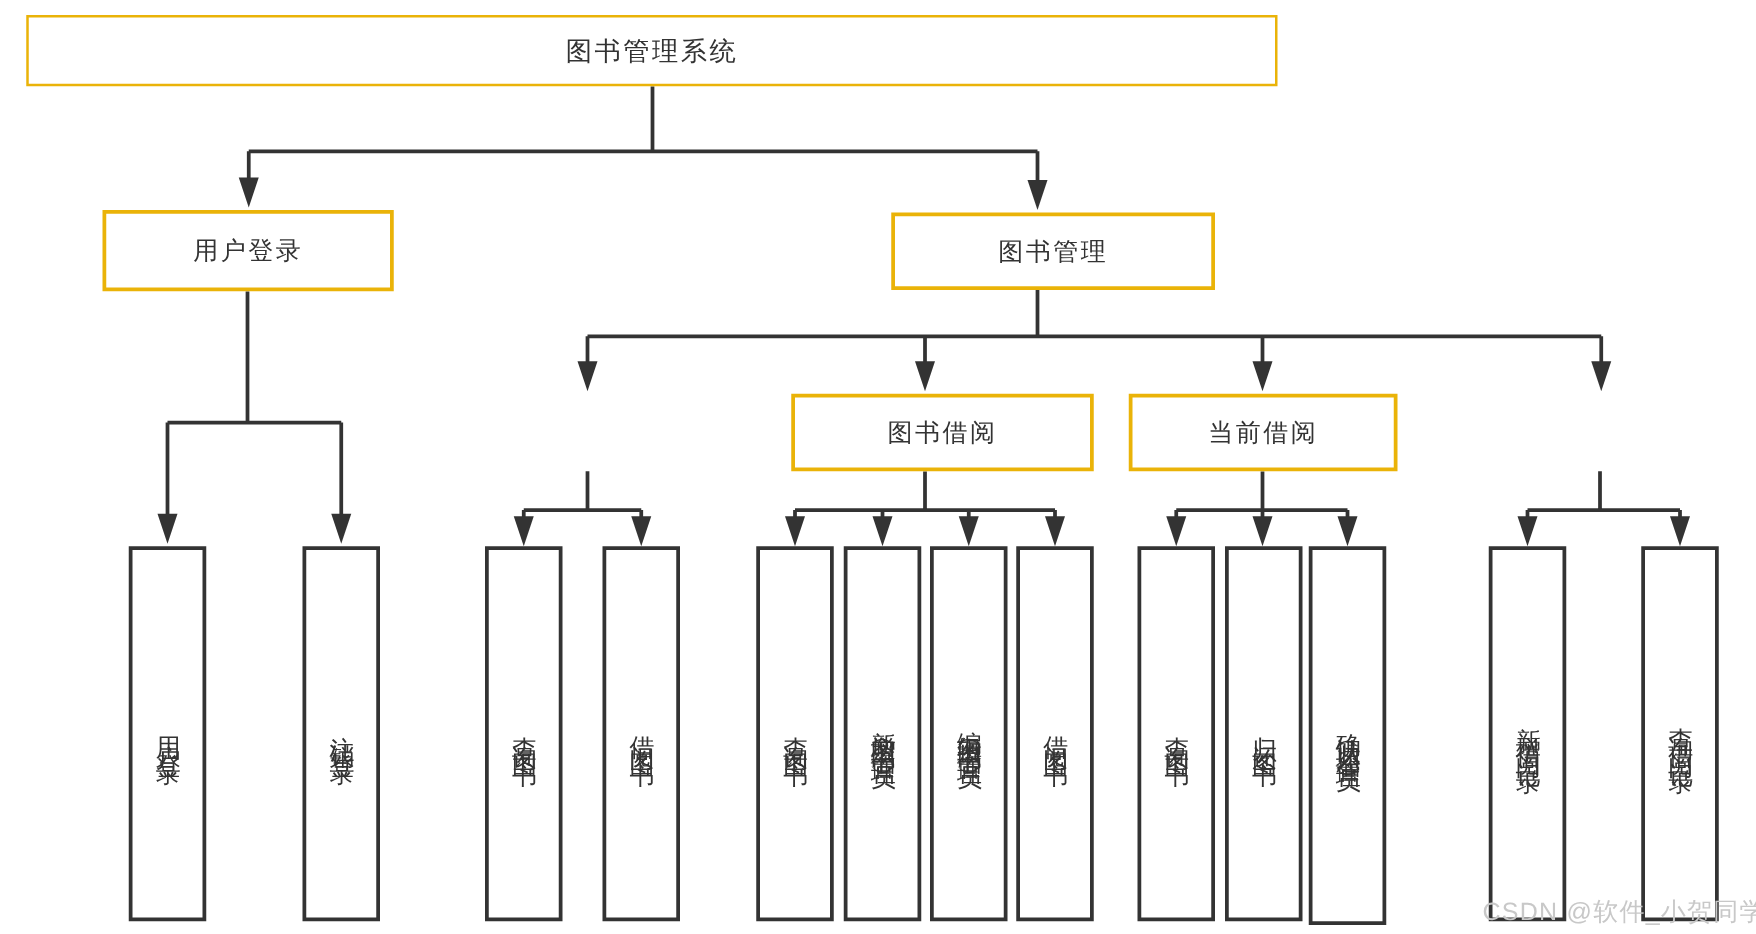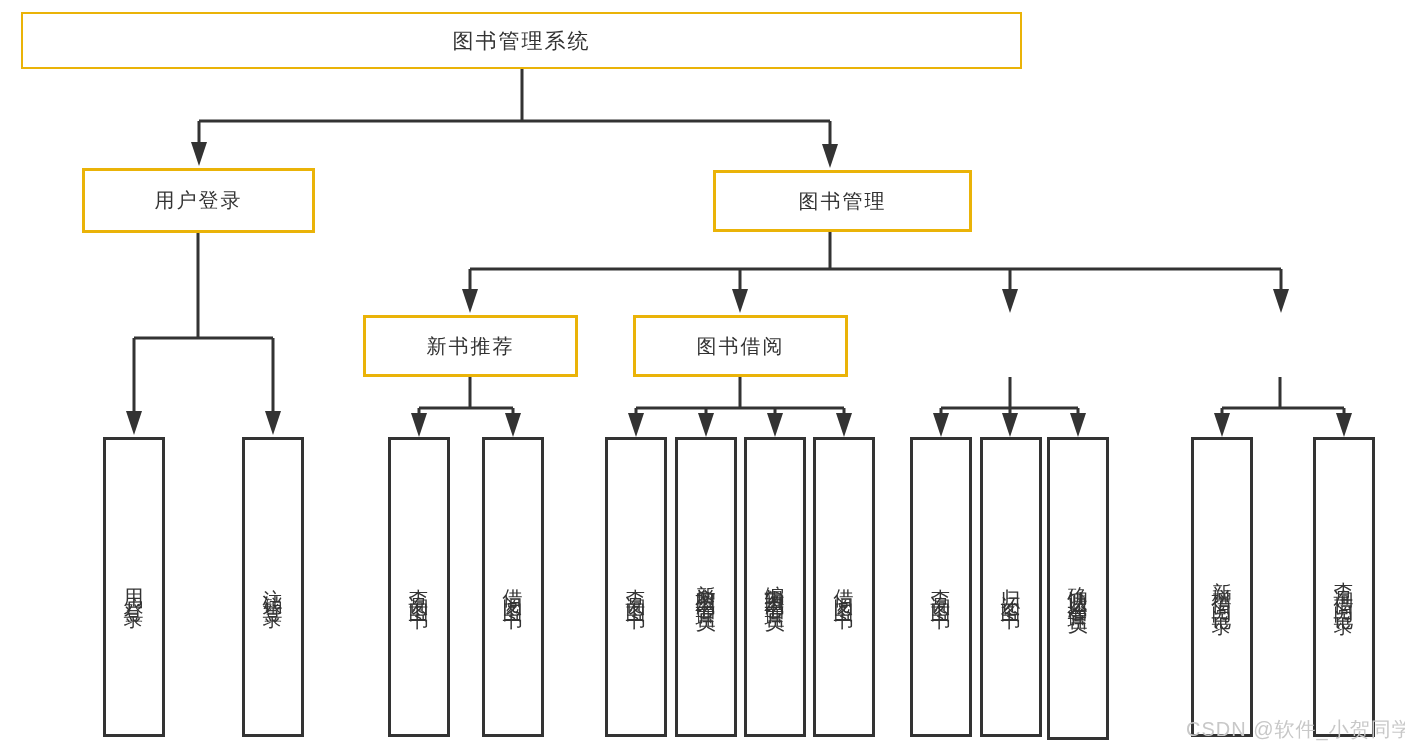--- a/index.html
+++ b/index.html
@@ -109,22 +109,22 @@
       <polygon points="1214,413 1230,413 1222,437"></polygon>
       <polygon points="1336,413 1352,413 1344,437"></polygon>
     </g>
   </svg>
 
   <div class="node root" style="left:21px; top:12px; width:1001px; height:57px;">图书管理系统</div>
 
   <div class="node" style="left:82px; top:168px; width:233px; height:65px;">用户登录</div>
   <div class="node" style="left:713px; top:170px; width:259px; height:62px;">图书管理</div>
 
-  <div class="node" style="left:363px; top:315px; width:215px; height:62px;">新书推荐</div>
-  <div class="node" style="left:633px; top:315px; width:215px; height:62px;">图书借阅</div>
+  <div class="node" style="left:633px; top:315px; width:242px; height:62px;">图书借阅</div>
+  <div class="node" style="left:903px; top:315px; width:215px; height:62px;">当前借阅</div>
 
   <div class="leaf" style="left:103px; top:437px; width:62px; height:300px;">
     <span class="vtext">用户登录</span>
   </div>
   <div class="leaf" style="left:242px; top:437px; width:62px; height:300px;">
     <span class="vtext">注销登录</span>
   </div>
 
   <div class="leaf" style="left:388px; top:437px; width:62px; height:300px;">
     <span class="vtext">查询图书</span>

